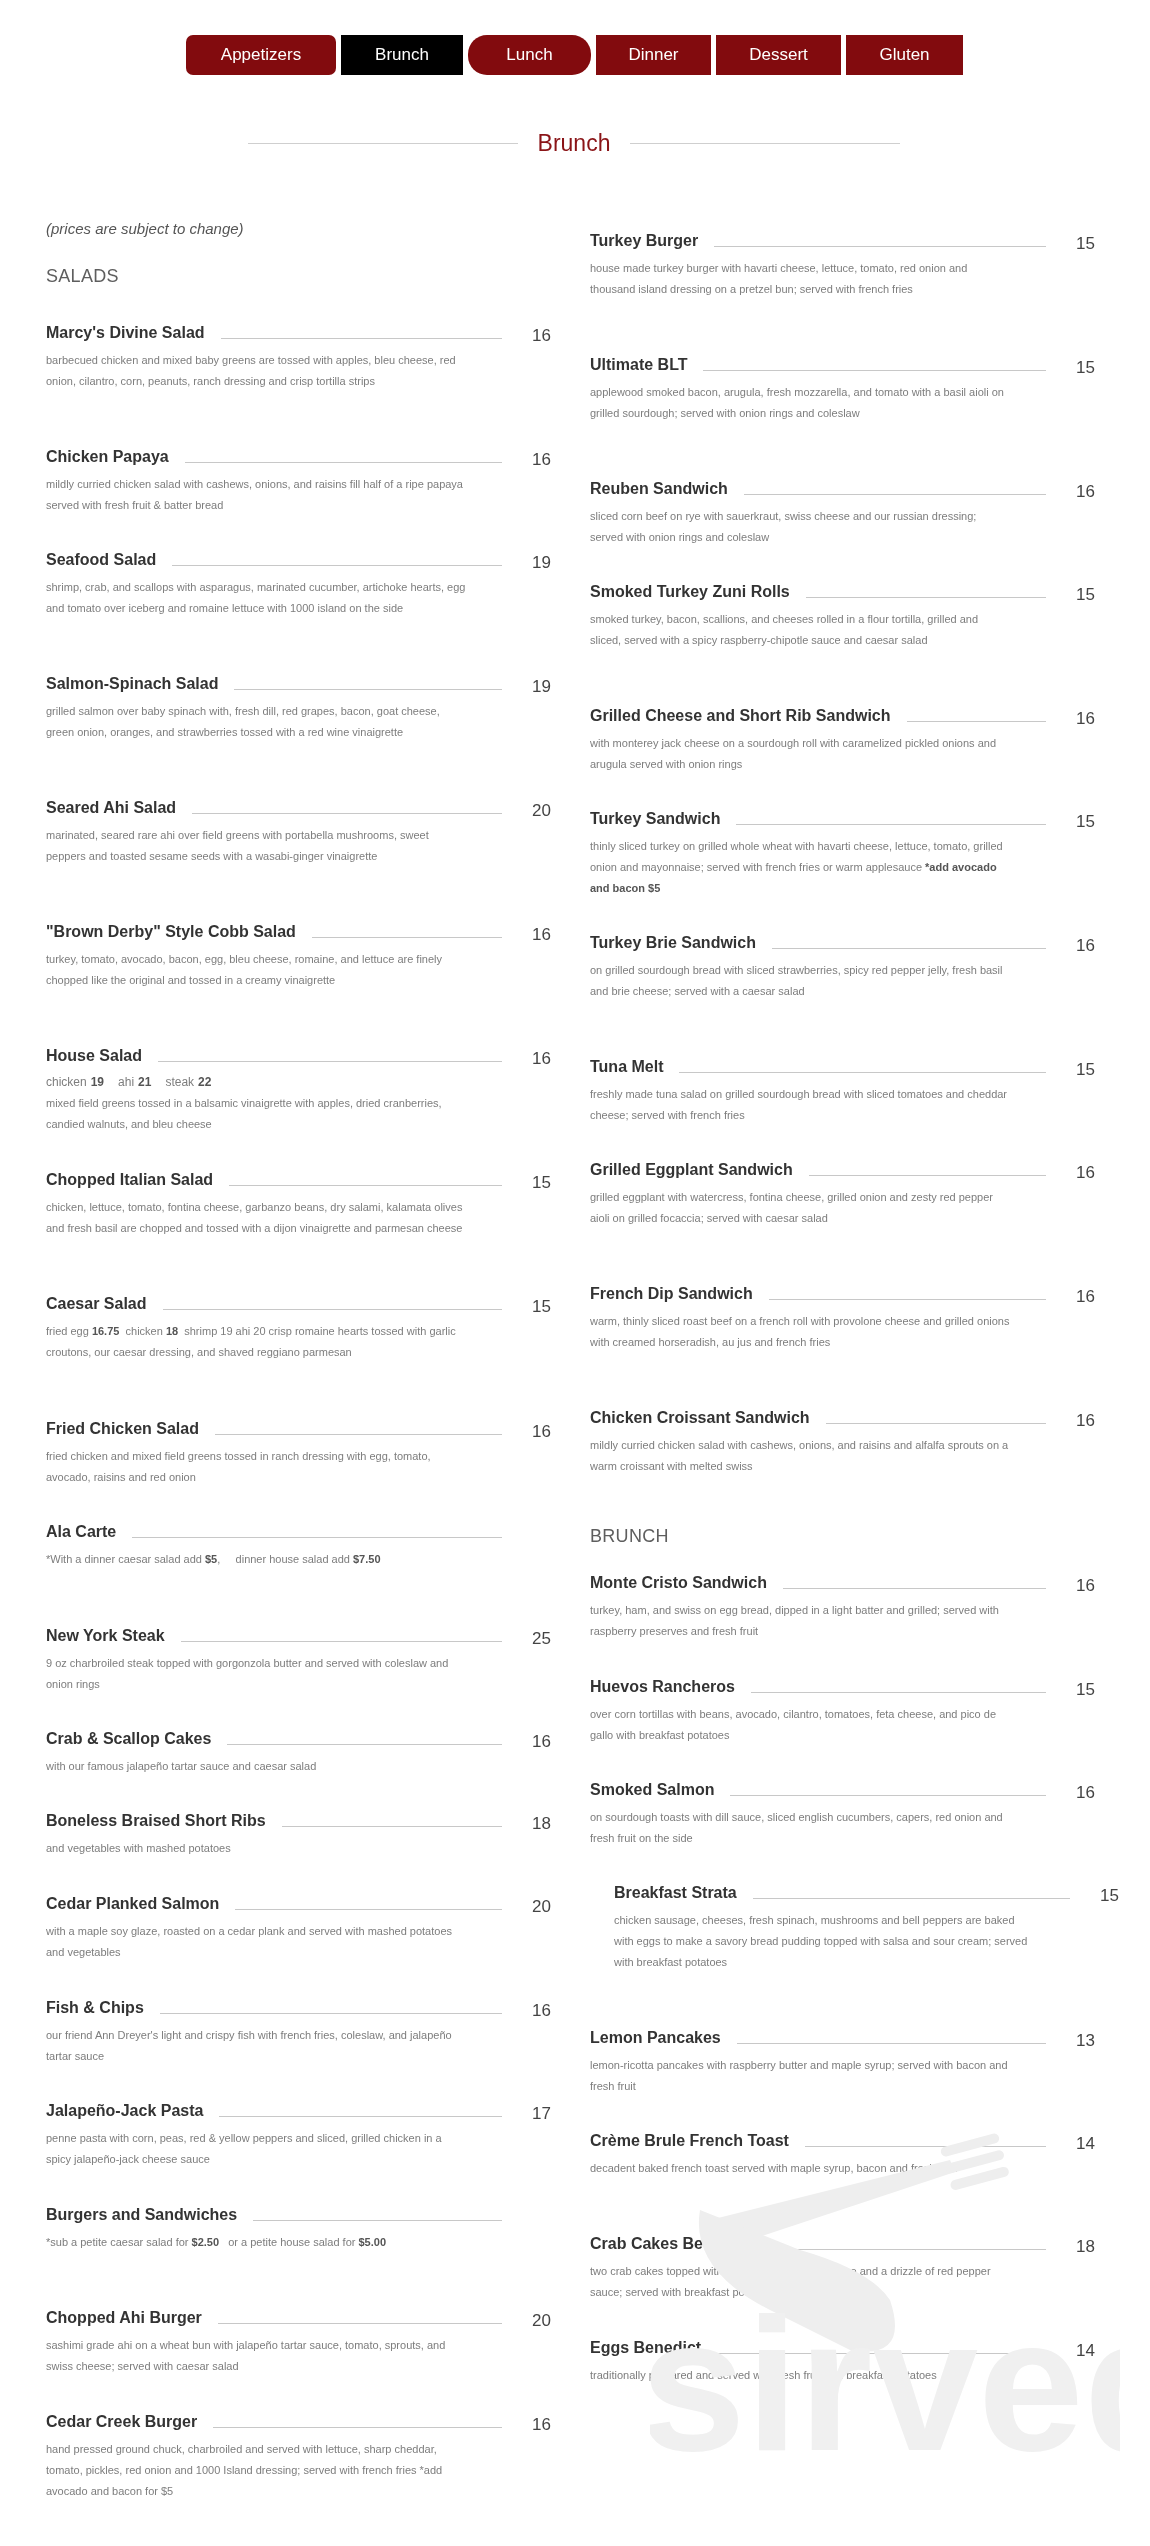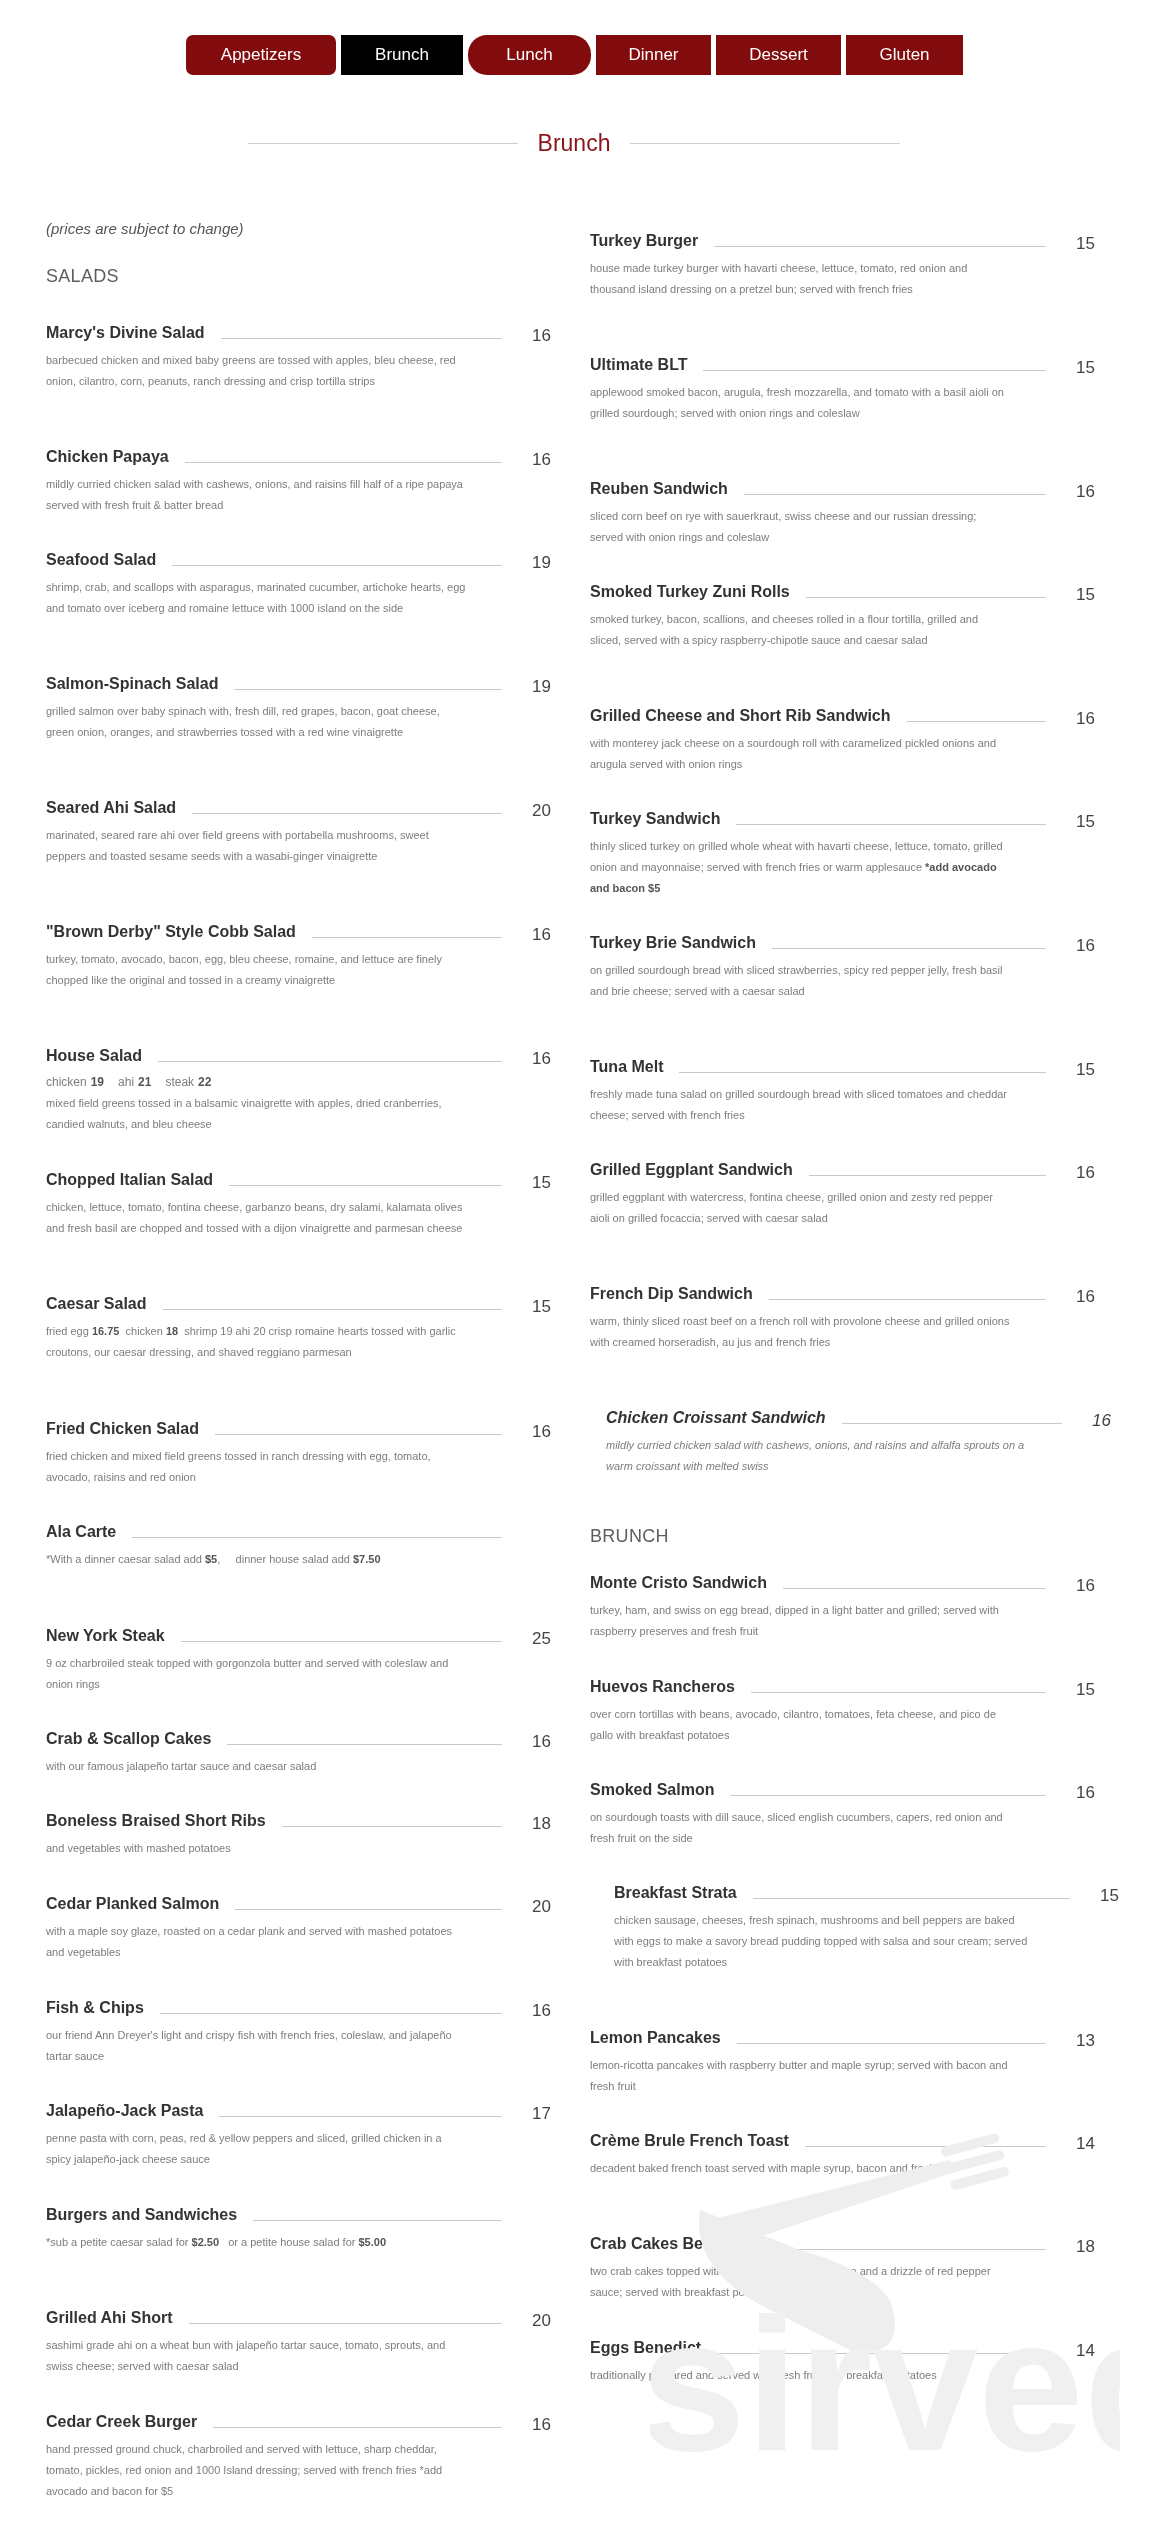--- a/index.html
+++ b/index.html
@@ -186,21 +186,21 @@
     </div>
     <div class="item" style="left: 46px; top: 2204px;">
       <div class="head">
         <span class="name">Burgers and Sandwiches</span>
         <span class="leader"></span>
       </div>
       <div class="desc"><span style="white-space: pre-wrap;">*sub a petite caesar salad for </span><b style="white-space: pre-wrap;">$2.50</b><span style="white-space: pre-wrap;">   or a petite house salad for </span><b style="white-space: pre-wrap;">$5.00</b></div>
     </div>
     <div class="item" style="left: 46px; top: 2307px;">
       <div class="head">
-        <span class="name">Grilled Ahi Short</span>
+        <span class="name">Chopped Ahi Burger</span>
         <span class="leader"></span>
       </div>
       <span class="price">20</span>
       <div class="desc">sashimi grade ahi on a wheat bun with jalapeño tartar sauce, tomato, sprouts, and swiss cheese; served with caesar salad</div>
     </div>
     <div class="item" style="left: 46px; top: 2411px;">
       <div class="head">
         <span class="name">Cedar Creek Burger</span>
         <span class="leader"></span>
       </div>
@@ -282,21 +282,21 @@
       <div class="desc">grilled eggplant with watercress, fontina cheese, grilled onion and zesty red pepper aioli on grilled focaccia; served with caesar salad</div>
     </div>
     <div class="item" style="left: 590px; top: 1283px;">
       <div class="head">
         <span class="name">French Dip Sandwich</span>
         <span class="leader"></span>
       </div>
       <span class="price">16</span>
       <div class="desc">warm, thinly sliced roast beef on a french roll with provolone cheese and grilled onions with creamed horseradish, au jus and french fries</div>
     </div>
-    <div class="item" style="left: 606px; top: 1407px; font-style: italic;">
+    <div class="item" style="left: 590px; top: 1407px;">
       <div class="head">
         <span class="name">Chicken Croissant Sandwich</span>
         <span class="leader"></span>
       </div>
       <span class="price">16</span>
       <div class="desc">mildly curried chicken salad with cashews, onions, and raisins and alfalfa sprouts on a warm croissant with melted swiss</div>
     </div>
     <div class="item" style="left: 590px; top: 1572px;">
       <div class="head">
         <span class="name">Monte Cristo Sandwich</span>

